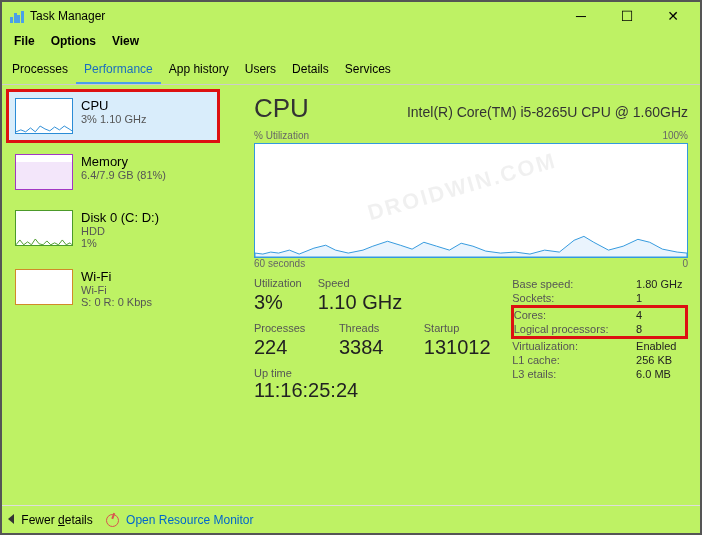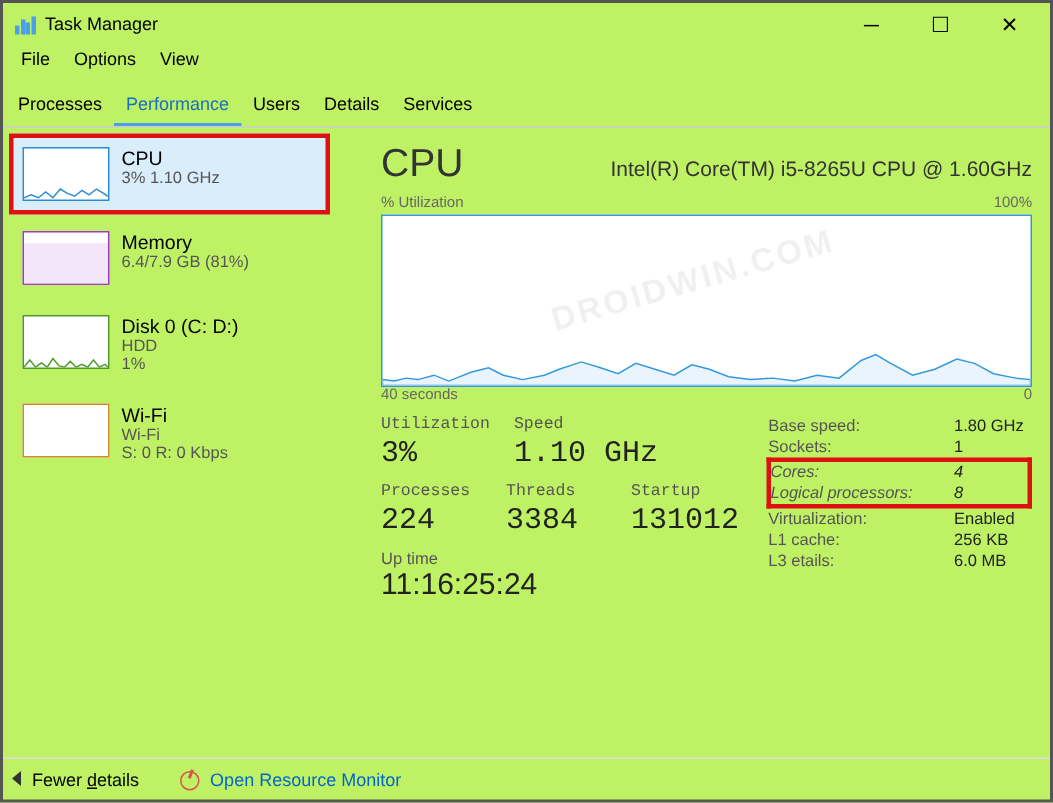--- a/index.html
+++ b/index.html
@@ -4,21 +4,21 @@
 <style>
   * { box-sizing: border-box; margin: 0; padding: 0; }
   body { font-family: "Segoe UI", Tahoma, sans-serif; font-size: 12px; color: #000; background: #fff; }
   .window { width: 702px; height: 535px; border: 2px solid #555; position: relative; background: #bef264; }
   .titlebar { height: 28px; display: flex; align-items: center; padding: 0 4px 0 8px; }
   .titlebar .app-icon { width: 14px; height: 14px; margin-right: 6px; display: flex; align-items: flex-end; justify-content: space-between; }
   .titlebar .app-icon span { width: 3px; background: #4aa0e8; display: block; }
   .titlebar .title { font-size: 12px; }
   .winbtns { margin-left: auto; display: flex; }
   .winbtns div { width: 46px; height: 28px; display: flex; align-items: center; justify-content: center; color: #000; font-size: 14px; }
-  .menubar { height: 22px; display: flex; padding: 0 4px; font-size: 12px; }
+  .menubar { height: 22px; display: flex; align-items: center; padding: 0 4px; font-size: 12px; font-weight: bold; }
   .menubar div { padding: 2px 8px; }
   .tabs { display: flex; border-bottom: 1px solid #ccc; padding: 0 2px; margin-top: 4px; }
   .tabs div { padding: 6px 8px; font-size: 12px; color: #000; border-bottom: 2px solid transparent; }
   .tabs .active { border-bottom: 2px solid #4aa0e8; color: #1a6ec0; }
   .content { display: flex; height: calc(100% - 28px - 22px - 30px - 28px - 4px); gap: 20px; }
   .sidebar { width: 218px; padding: 4px 0 0 4px; }
   .side-item { display: flex; padding: 6px 6px; gap: 8px; margin-bottom: 2px; border: 3px solid transparent; }
   .side-item.selected { background: #d9edfb; }
   .side-item.highlight { border: 3px solid #d11; }
   .thumb { width: 58px; height: 36px; border: 1px solid #888; position: relative; background: #fff; overflow: hidden; }
@@ -28,29 +28,29 @@
   .main { flex: 1; padding: 8px 12px 4px 14px; }
   .main-head { display: flex; align-items: baseline; gap: 18px; margin-bottom: 6px; }
   .main-head h1 { font-size: 26px; font-weight: 400; color: #333; }
   .main-head .sub { font-size: 14px; color: #333; flex: 1; text-align: right; }
   .graph-labels { display: flex; justify-content: space-between; font-size: 10px; color: #666; margin-bottom: 2px; }
   .graph { height: 115px; border: 1px solid #3399dd; background: #fff; position: relative; overflow: hidden; }
   .graph svg { position: absolute; bottom: 0; left: 0; width: 100%; height: 100%; }
   .watermark { position: absolute; top: 38%; left: 48%; transform: translate(-50%,-50%) rotate(-16deg); font-size: 22px; font-weight: 700; color: rgba(0,0,0,0.06); letter-spacing: 2px; }
   .stats { display: flex; margin-top: 8px; gap: 18px; }
   .stats-left { width: 55%; }
-  .stat-row { display: flex; gap: 16px; margin-bottom: 8px; font-family: Liberation Mono, monospace; }
+  .stat-row { display: flex; gap: 16px; margin-bottom: 8px; }
   .stat-block .label { font-size: 11px; color: #555; margin-bottom: 2px; display: block; }
   .stat-block .value { font-size: 20px; color: #222; }
   .stats-right { flex: 1; font-size: 11px; }
   .stats-right table { border-collapse: collapse; width: 100%; }
   .stats-right td { padding: 1px 0; color: #555; }
   .stats-right td:last-child { text-align: left; padding-left: 22px; color: #222; }
-  .highlight-box { outline: 3px solid #d11; outline-offset: -1px; font-style: italic; }
-  .statusbar { height: 28px; border-top: 1px solid #ddd; display: flex; align-items: center; padding: 0 6px; font-size: 12px; gap: 27px; position: absolute; bottom: 0; left: 0; right: 0; }
+  .highlight-box { outline: 3px solid #d11; outline-offset: -1px; }
+  .statusbar { height: 28px; border-top: 1px solid #ddd; display: flex; align-items: center; padding: 0 6px; font-size: 12px; gap: 13px; position: absolute; bottom: 0; left: 0; right: 0; }
   .statusbar .link { color: #0066cc; }
   .chevron { display: inline-block; width: 0; height: 0; border-top: 5px solid transparent; border-bottom: 5px solid transparent; border-right: 6px solid #333; margin-right: 4px; }
   .res-icon { display: inline-block; width: 13px; height: 13px; border: 1.5px solid #d9534f; border-radius: 50%; position: relative; margin-right: 4px; vertical-align: -3px; }
   .res-icon::after { content: ""; position: absolute; width: 6px; height: 1.5px; background: #d9534f; top: 3px; left: 5px; transform-origin: left; transform: rotate(-70deg); }
   .uptime .label { font-size: 11px; color: #555; }
   .uptime .value { font-size: 20px; color: #222; } .box2 { width: 72px; } .box1 { width: auto; }
   u.hint { text-decoration: underline; }
 </style>
 </head>
 <body>
@@ -74,20 +74,21 @@
 
   <div class="menubar">
     <div>File</div>
     <div>Options</div>
     <div>View</div>
   </div>
 
   <div class="tabs">
     <div>Processes</div>
     <div class="active">Performance</div>
+    <div>App history</div>
     <div>Users</div>
     <div>Details</div>
     <div>Services</div>
   </div>
 
   <div class="content">
 
     <div class="sidebar">
       <div class="side-item selected highlight">
         <div class="thumb" style="border-color:#2b8cd6">
@@ -140,21 +141,21 @@
         <span>% Utilization</span>
         <span>100%</span>
       </div>
       <div class="graph">
         <div class="watermark">DROIDWIN.COM</div>
         <svg viewBox="0 0 440 115" preserveAspectRatio="none">
           <path d="M0,111 L8,112 L16,110 L24,111 L35,108 L45,112 L60,106 L72,103 L82,108 L95,111 L110,108 L120,104 L135,99 L148,103 L160,107 L172,100 L185,104 L198,108 L210,101 L222,104 L235,109 L250,111 L265,110 L280,112 L295,108 L310,110 L325,98 L335,94 L345,100 L360,108 L375,104 L390,97 L402,100 L415,107 L430,110 L440,111 L440,115 L0,115 Z" fill="#eaf4fd" stroke="#3399dd" stroke-width="1"></path>
         </svg>
       </div>
       <div class="graph-labels">
-        <span>40 seconds</span>
+        <span>60 seconds</span>
         <span>0</span>
       </div>
 
       <div class="stats">
         <div class="stats-left">
           <div class="stat-row">
             <div class="stat-block box1">
               <span class="label">Utilization</span>
               <span class="value">3%</span>
             </div>

